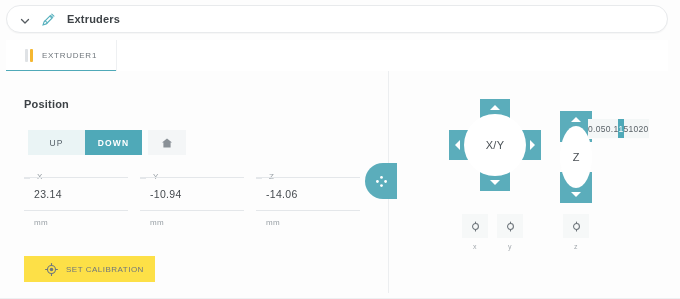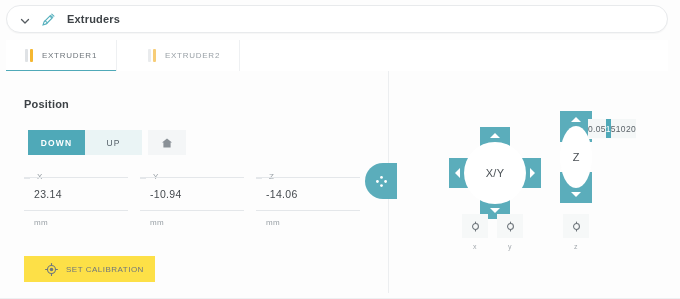--- a/index.html
+++ b/index.html
@@ -111,21 +111,21 @@
   
   .drag-handle{
     position:absolute;left:-24px;top:92px;width:32px;height:36px;
     background:#5badbb;border-radius:18px 0 0 18px;
     display:flex;align-items:center;justify-content:center;z-index:5;
     cursor:grab;
   }
   .drag-handle svg{width:13px;height:13px;display:block;}
 
   
-  .jog{position:absolute;left:60px;top:56px;width:92px;height:92px;}
+  .jog{position:absolute;left:60px;top:28px;width:92px;height:92px;}
   .jog .arm{position:absolute;background:#5badbb;cursor:pointer;
     display:flex;align-items:center;justify-content:center;}
   .jog .up{left:31px;top:0;width:30px;height:31px;}
   .jog .dn{left:31px;top:61px;width:30px;height:31px;}
   .jog .lf{left:0;top:31px;width:31px;height:30px;}
   .jog .rt{left:61px;top:31px;width:31px;height:30px;}
   .jog .center{
     position:absolute;left:15px;top:15px;width:62px;height:62px;
     border-radius:50%;background:#ffffff;display:flex;align-items:center;
     justify-content:center;cursor:pointer;
@@ -196,38 +196,31 @@
   </div>
 
   <div class="tabs">
     <div class="tab active">
       <span class="ext-ico">
           <i class="a"></i>
           <i class="b"></i>
         </span>
       <span class="lbl">EXTRUDER1</span>
     </div>
-    <div class="tab inactive">
-      <span class="ext-ico">
-          <i class="a"></i>
-          <i class="b"></i>
-        </span>
-      <span class="lbl">EXTRUDER2</span>
-    </div>
     <div class="tab tabs-rest"></div>
   </div>
 
   <div class="body">
 
     <div class="left-pane">
       <div class="pos-title">Position</div>
 
       <div class="seg">
+        <div class="btn up">UP</div>
         <div class="btn down">DOWN</div>
-        <div class="btn up">UP</div>
       </div>
       <div class="home-btn">
         <svg viewBox="0 0 12 12">
             <path d="M6 1.4 L11 5.6 L9.6 5.6 L9.6 10.4 L2.4 10.4 L2.4 5.6 L1 5.6 Z" fill="#8a9197"></path>
           </svg>
       </div>
 
       <div class="fields">
         <div class="field">
           <div class="flabel">X</div>
@@ -340,20 +333,21 @@
                 <path d="M6 1.2 L6 2.3"></path>
                 <path d="M6 9.7 L6 10.8"></path>
               </g>
             </svg>
         </div>
         <div class="zlabel" style="left:174px;top:172px;">z</div>
       </div>
 
       <div class="steps">
         <div class="step">0.05</div>
+        <div class="step">0.1</div>
         <div class="step selected">1</div>
         <div class="step">5</div>
         <div class="step">10</div>
         <div class="step">20</div>
       </div>
 
     </div>
   </div>
 
   <div class="bottom-rule"></div>

